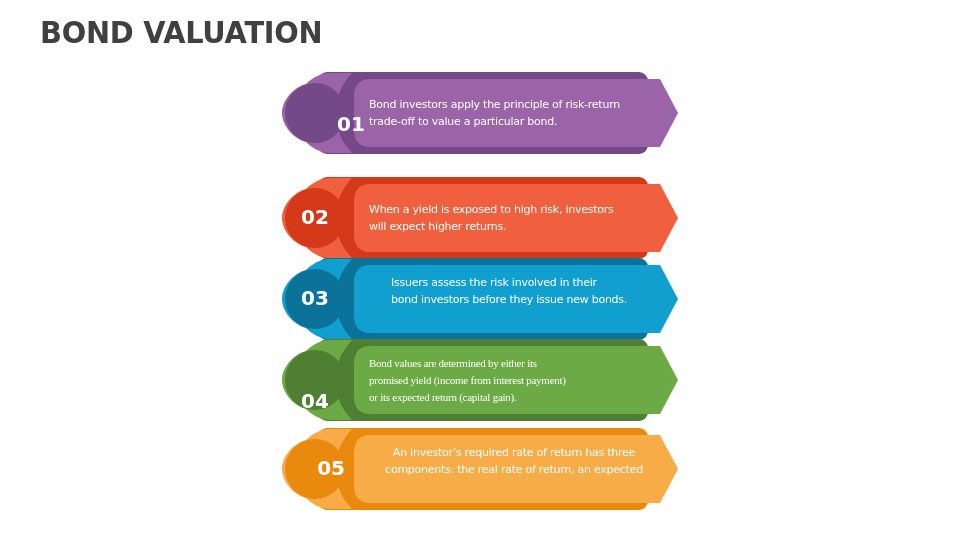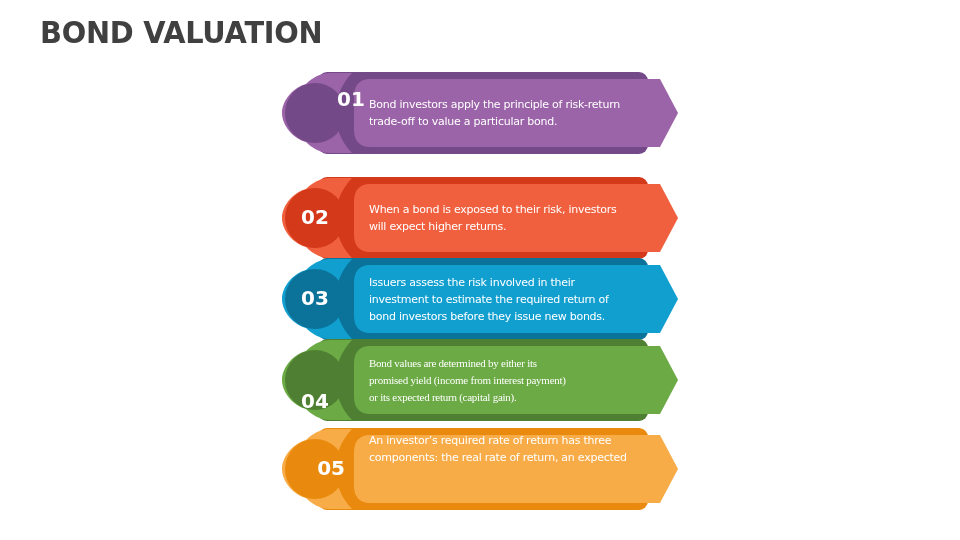--- a/index.html
+++ b/index.html
@@ -24,58 +24,57 @@
     <svg width="960" height="90" viewBox="0 0 960 90">
 
       <rect class="band" x="318" y="2" width="330" height="82" rx="9" ry="9" fill="#744987"></rect>
 
       <path class="lobe" d="M 352 3 L 330 3 C 320 3 312 8 306 14 C 294 17 282 30 282 43 C 282 56 294 69 306 72 C 312 78 320 83 330 83 L 352 83 C 340 70 336 58 336 43 C 336 28 340 16 352 3 Z" fill="#9B63A8"></path>
 
       <circle class="circ" cx="315" cy="43" r="30" fill="#744987"></circle>
 
       <path class="panel" d="M 370 9 L 660 9 L 678 43 L 660 77 L 370 77 C 359 77 354 70 354 60 L 354 26 C 354 16 359 9 370 9 Z" fill="#9B63A8"></path>
     </svg>
-    <div class="num" style="top: 17px; padding-left: 36px;">01</div>
+    <div class="num" style="top: 42px; padding-left: 36px;">01</div>
     <div class="txt" style="top: 26px;">
         <div>Bond investors apply the principle of risk-return</div>
         <div>trade-off to value a particular bond.</div>
       </div>
   </div>
     <div class="row" style="top: 175px;">
     <svg width="960" height="90" viewBox="0 0 960 90">
 
       <rect class="band" x="318" y="2" width="330" height="82" rx="9" ry="9" fill="#D4391A"></rect>
 
       <path class="lobe" d="M 352 3 L 330 3 C 320 3 312 8 306 14 C 294 17 282 30 282 43 C 282 56 294 69 306 72 C 312 78 320 83 330 83 L 352 83 C 340 70 336 58 336 43 C 336 28 340 16 352 3 Z" fill="#F0603F"></path>
 
       <circle class="circ" cx="315" cy="43" r="30" fill="#D4391A"></circle>
 
       <path class="panel" d="M 370 9 L 660 9 L 678 43 L 660 77 L 370 77 C 359 77 354 70 354 60 L 354 26 C 354 16 359 9 370 9 Z" fill="#F0603F"></path>
     </svg>
     <div class="num" style="top: 30px;">02</div>
     <div class="txt" style="top: 26px;">
-        <div>When a bond is exposed to their risk, investors</div>
+        <div>When a yield is exposed to high risk, investors</div>
         <div>will expect higher returns.</div>
       </div>
   </div>
     <div class="row" style="top: 256px;">
     <svg width="960" height="90" viewBox="0 0 960 90">
 
       <rect class="band" x="318" y="2" width="330" height="82" rx="9" ry="9" fill="#0B7399"></rect>
 
       <path class="lobe" d="M 352 3 L 330 3 C 320 3 312 8 306 14 C 294 17 282 30 282 43 C 282 56 294 69 306 72 C 312 78 320 83 330 83 L 352 83 C 340 70 336 58 336 43 C 336 28 340 16 352 3 Z" fill="#119FD0"></path>
 
       <circle class="circ" cx="315" cy="43" r="30" fill="#0B7399"></circle>
 
       <path class="panel" d="M 370 9 L 660 9 L 678 43 L 660 77 L 370 77 C 359 77 354 70 354 60 L 354 26 C 354 16 359 9 370 9 Z" fill="#119FD0"></path>
     </svg>
     <div class="num" style="top: 30px;">03</div>
-    <div class="txt" style="top: 17.5px;">
+    <div class="txt" style="top: 17.5px; margin-left: 22px;">
         <div>Issuers assess the risk involved in their</div>
-        <div>investment to estimate the required return of</div>
         <div>bond investors before they issue new bonds.</div>
       </div>
   </div>
     <div class="row" style="top: 337px;">
     <svg width="960" height="90" viewBox="0 0 960 90">
 
       <rect class="band" x="318" y="2" width="330" height="82" rx="9" ry="9" fill="#4E7F32"></rect>
 
       <path class="lobe" d="M 352 3 L 330 3 C 320 3 312 8 306 14 C 294 17 282 30 282 43 C 282 56 294 69 306 72 C 312 78 320 83 330 83 L 352 83 C 340 70 336 58 336 43 C 336 28 340 16 352 3 Z" fill="#6BAA44"></path>
 
@@ -95,18 +94,18 @@
 
       <rect class="band" x="318" y="2" width="330" height="82" rx="9" ry="9" fill="#E98A0E"></rect>
 
       <path class="lobe" d="M 352 3 L 330 3 C 320 3 312 8 306 14 C 294 17 282 30 282 43 C 282 56 294 69 306 72 C 312 78 320 83 330 83 L 352 83 C 340 70 336 58 336 43 C 336 28 340 16 352 3 Z" fill="#F8AC48"></path>
 
       <circle class="circ" cx="315" cy="43" r="30" fill="#E98A0E"></circle>
 
       <path class="panel" d="M 370 9 L 660 9 L 678 43 L 660 77 L 370 77 C 359 77 354 70 354 60 L 354 26 C 354 16 359 9 370 9 Z" fill="#F8AC48"></path>
     </svg>
     <div class="num" style="top: 30px; text-align: right;">05</div>
-    <div class="txt" style="top: 6px;">
+    <div class="txt" style="top: 18px; text-align: center;">
         <div>An investor’s required rate of return has three</div>
         <div>components: the real rate of return, an expected</div>
       </div>
   </div>
   </div>
 
 </body></html>

